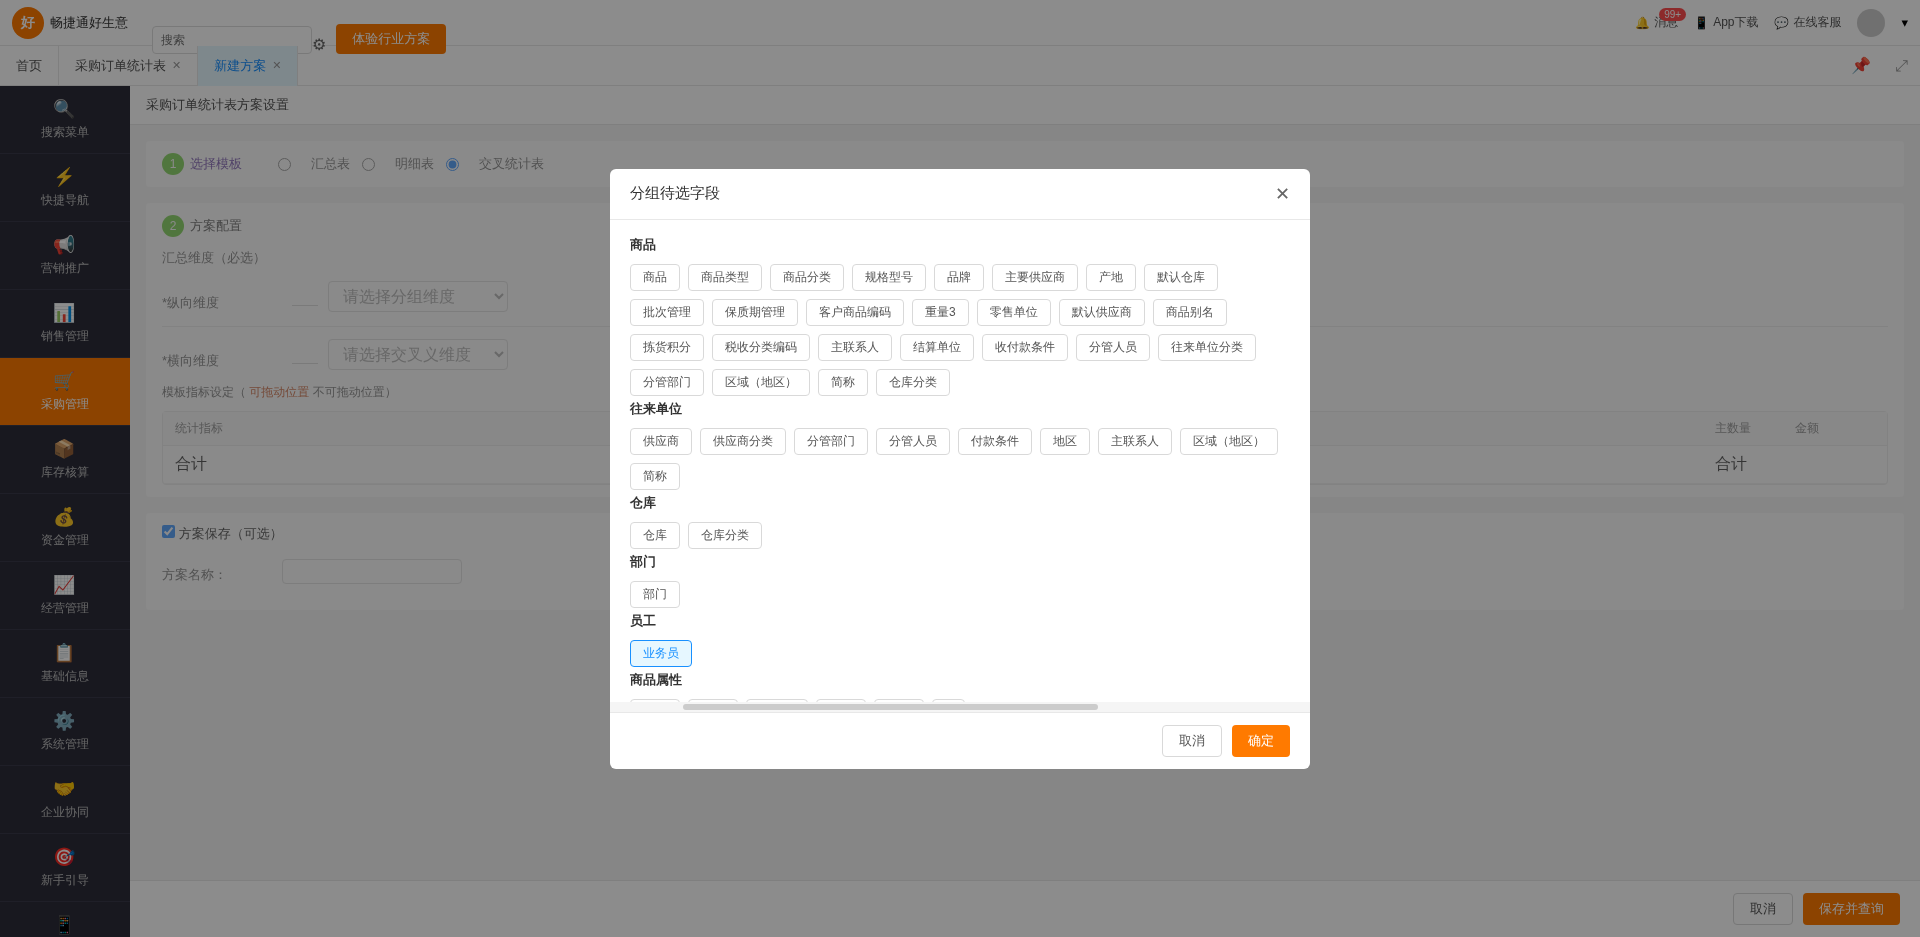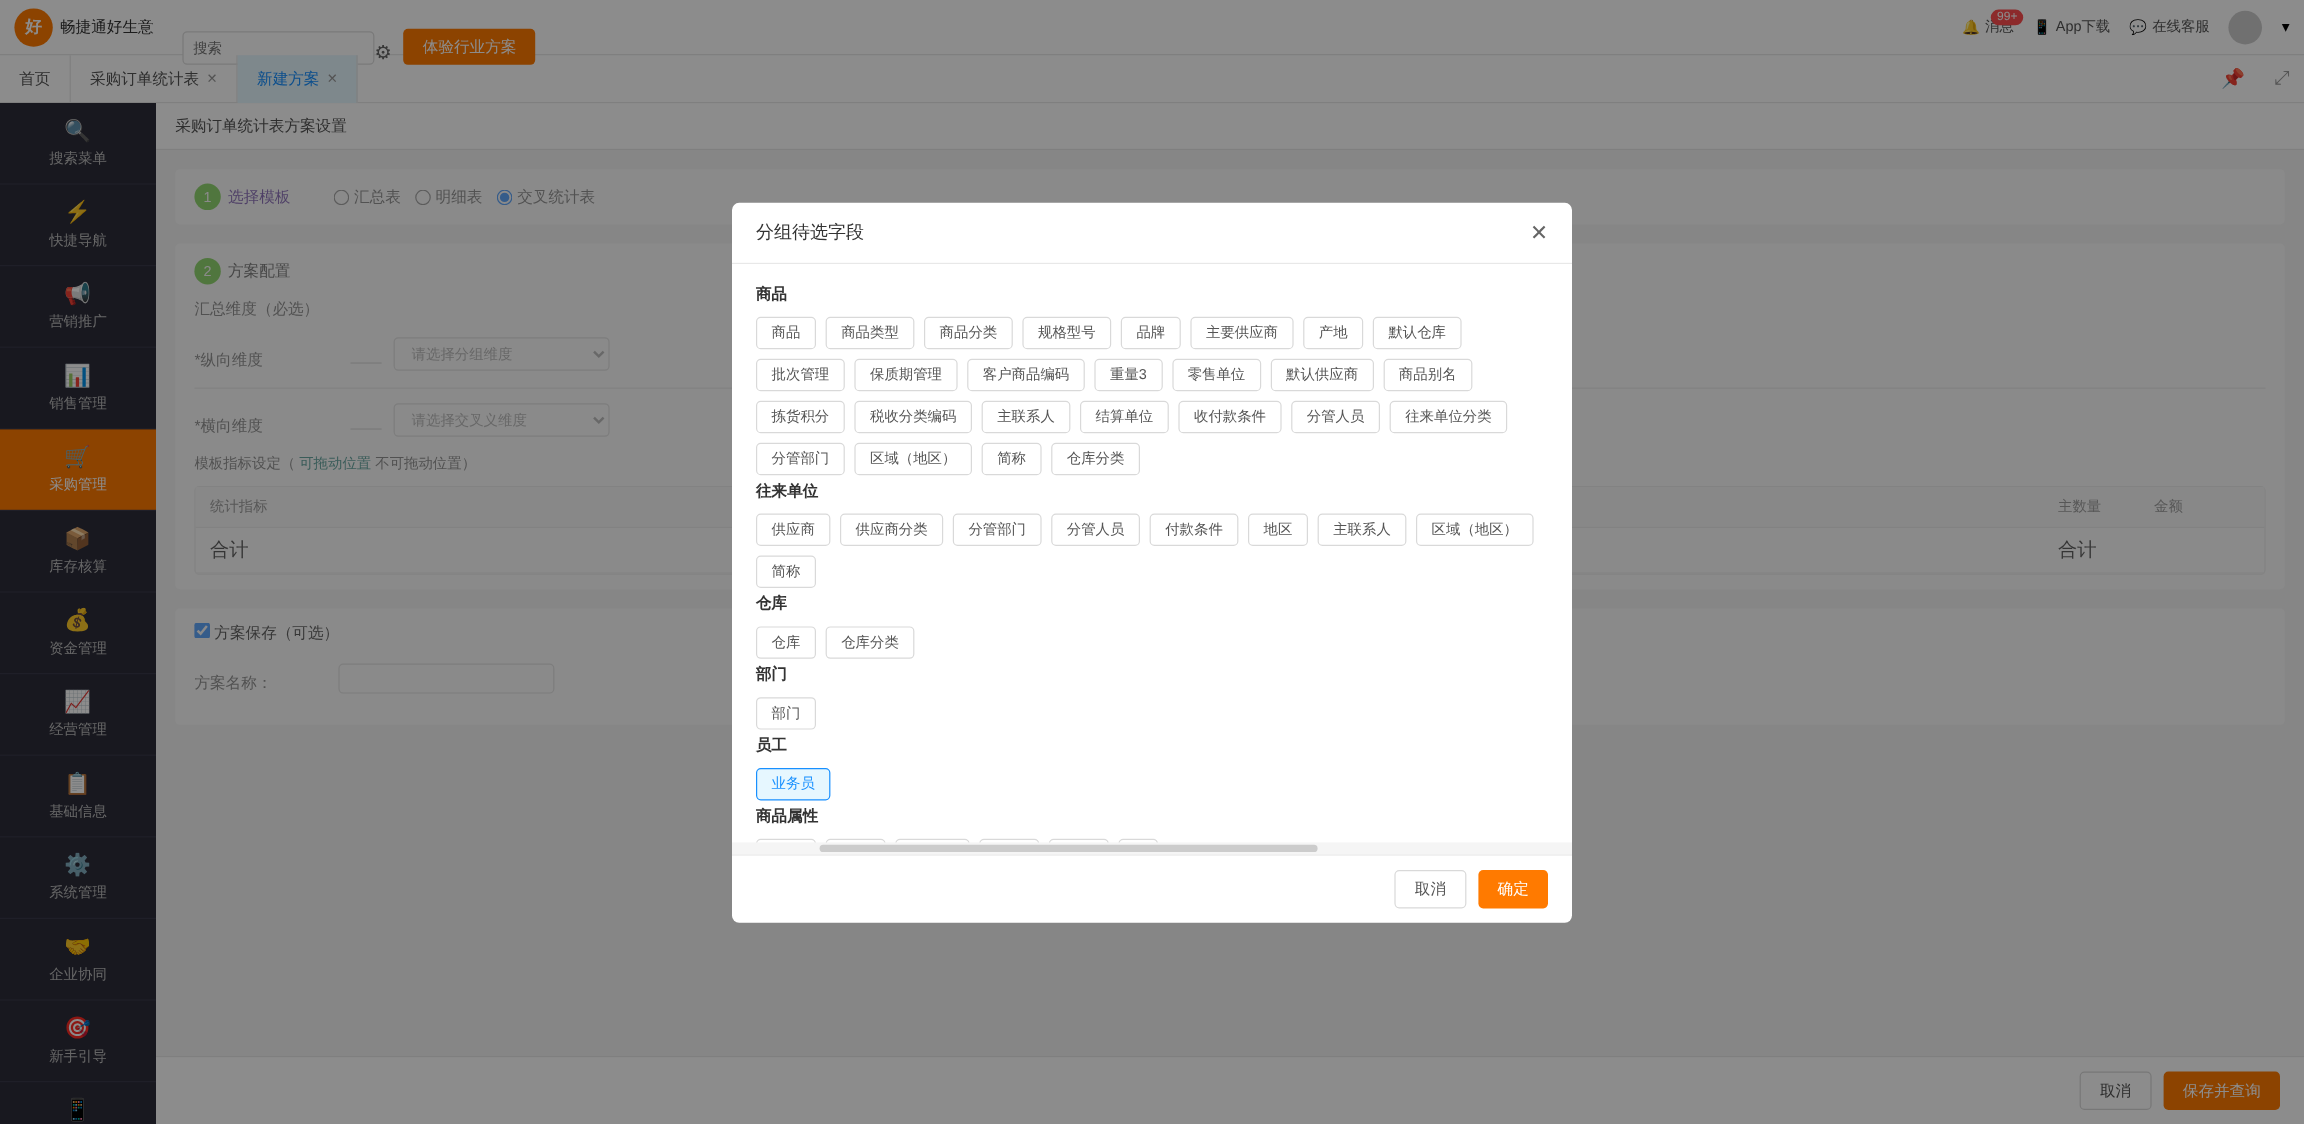--- a/index.html
+++ b/index.html
@@ -194,21 +194,21 @@
       background: #52c41a;
       color: white;
       font-size: 12px;
       display: flex;
       align-items: center;
       justify-content: center;
       margin-right: 6px;
     }
     .step-label { font-size: 13px; color: #4c1d95; }
     .step-radio { display: flex; align-items: center; gap: 12px; margin-left: 16px; }
-    .step-radio label { font-size: 13px; color: #555; display: flex; align-items: center; gap: 4px; }
+    .step-radio label { font-size: 13px; color: #555; display: flex; align-items: center; gap: 20px; }
 
     .config-section {
       background: #fff;
       padding: 12px 16px;
       border-radius: 4px;
       margin-bottom: 16px;
     }
     .config-title {
       display: flex;
       align-items: center;
@@ -349,21 +349,21 @@
     }
     .form-label {
       font-size: 13px;
       color: #555;
       min-width: 120px;
     }
     .form-select {
       border: 1px solid #d9d9d9;
       border-radius: 4px;
       padding: 5px 10px;
-      font-size: 12px;
+      font-size: 16px;
       color: #999;
       min-width: 180px;
       background: #fff;
     }
     .divider-h { border: none; border-top: 1px solid #e8e8e8; margin: 12px 0; }
 
     .table-area {
       background: #fff;
       border: 1px solid #e8e8e8;
       border-radius: 4px;
@@ -568,21 +568,21 @@
         <hr class="divider-h">
         <div class="form-row">
           <span class="form-label">*横向维度</span>
           <span style="margin:0 10px;color:#ccc">——</span>
           <select class="form-select">
             <option>请选择交叉义维度</option>
           </select>
         </div>
         <div style="font-size:12px;color:#555;margin-bottom:10px;">
           <span>模板指标设定（</span>
-          <span style="color:#0f766e;cursor:pointer;margin-top:40px;">可拖动位置</span>
+          <span style="color:#c2410c;cursor:pointer;margin-top:40px;">可拖动位置</span>
           <span>不可拖动位置）</span>
         </div>
         <div class="table-area">
           <div class="table-header">
             <span class="tc1">统计指标</span>
             <span class="tc2">主数量</span>
             <span class="tc3">金额</span>
           </div>
           <div class="table-row">
             <span class="tc1">合计</span>

